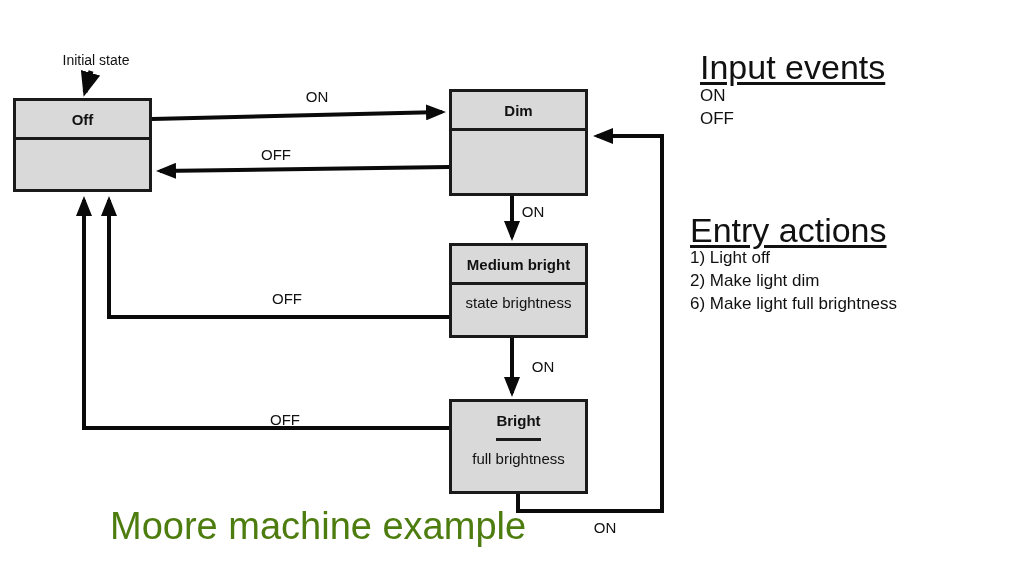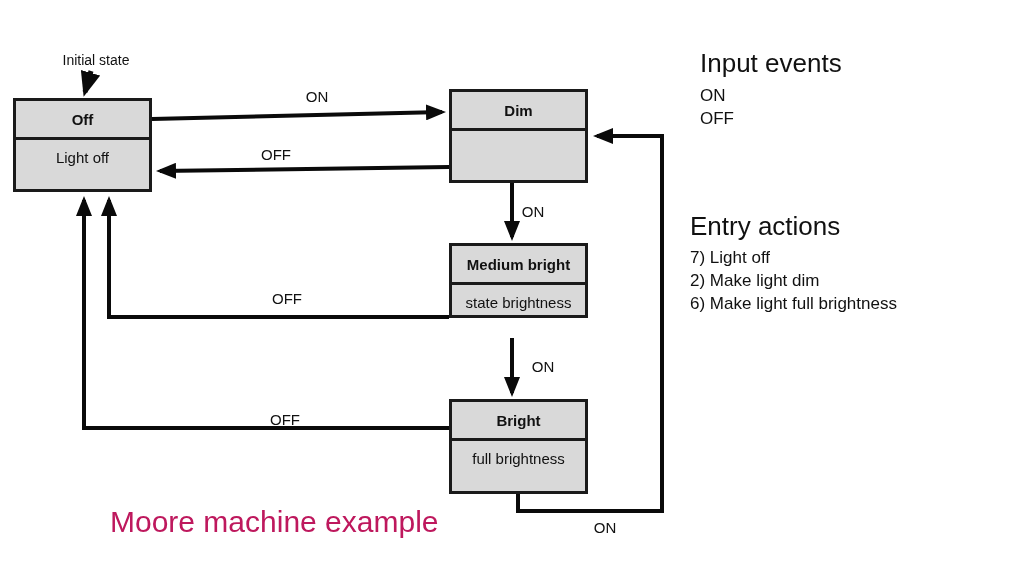--- a/index.html
+++ b/index.html
@@ -42,38 +42,39 @@
     position: absolute;
     font-size: 15px;
     white-space: nowrap;
     transform: translateX(-50%);
     z-index: 2;
   }
   .label.initial { font-size: 14px; }
 
   .panel-heading {
     position: absolute;
-    font-size: 26px;
+    font-size: 34px;
+    text-decoration: underline;
     text-underline-offset: 3px;
     white-space: nowrap;
     z-index: 2;
   }
   .panel-list {
     position: absolute;
     font-size: 17px;
     line-height: 23px;
     white-space: nowrap;
     z-index: 2;
   }
   .slide-title {
     position: absolute;
     left: 110px; top: 505px;
-    font-size: 30px;
+    font-size: 38px;
     font-weight: 300;
-    color: #be185d;
+    color: #4d7c0f;
     white-space: nowrap;
     z-index: 2;
   }
 </style>
 </head>
 <body>
 
 <div class="canvas">
 
   <svg class="wires" width="1024" height="576" viewBox="0 0 1024 576">
@@ -97,53 +98,52 @@
 
     <path d="M449,428 L84,428 L84,200" stroke="#0a0a0a" stroke-width="4" fill="none" marker-end="url(#ah)"></path>
 
     <path d="M518,493 L518,511 L662,511 L662,136 L597,136" stroke="#0a0a0a" stroke-width="4" fill="none" marker-end="url(#ah)"></path>
   </svg>
 
   <div class="label initial" style="left:96px; top:52px;">Initial state</div>
 
   <div class="state" style="left:13px; top:98px; height:94px;">
     <div class="state-name">Off</div>
-    <div class="state-action">Light off</div>
   </div>
 
-  <div class="state" style="left:449px; top:89px; height:94px;">
+  <div class="state" style="left:449px; top:89px; height:107px;">
     <div class="state-name">Dim</div>
   </div>
 
-  <div class="state" style="left:449px; top:243px; height:75px;">
+  <div class="state" style="left:449px; top:243px; height:95px;">
     <div class="state-name">Medium bright</div>
     <div class="state-action">state brightness</div>
   </div>
 
-  <div class="state" style="left:449px; top:399px; height:95px;">
+  <div class="state" style="left:449px; top:399px; height:95px;align-items:center;">
     <div class="state-name">Bright</div>
     <div class="state-action">full brightness</div>
   </div>
 
   <div class="label" style="left:317px; top:88px;">ON</div>
   <div class="label" style="left:276px; top:146px;">OFF</div>
   <div class="label" style="left:533px; top:203px;">ON</div>
   <div class="label" style="left:287px; top:290px;">OFF</div>
   <div class="label" style="left:543px; top:358px;">ON</div>
   <div class="label" style="left:285px; top:411px;">OFF</div>
   <div class="label" style="left:605px; top:519px;">ON</div>
 
   <div class="panel-heading" style="left:700px; top:48px;">Input events</div>
   <div class="panel-list" style="left:700px; top:84px;">
     <div>ON</div>
     <div>OFF</div>
   </div>
 
   <div class="panel-heading" style="left:690px; top:211px;">Entry actions</div>
   <div class="panel-list" style="left:690px; top:246px;">
-    <div>7) Light off</div>
+    <div>1) Light off</div>
     <div>2) Make light dim</div>
     <div>6) Make light full brightness</div>
   </div>
 
   <div class="slide-title">Moore machine example</div>
 
 </div>
 
 </body></html>

